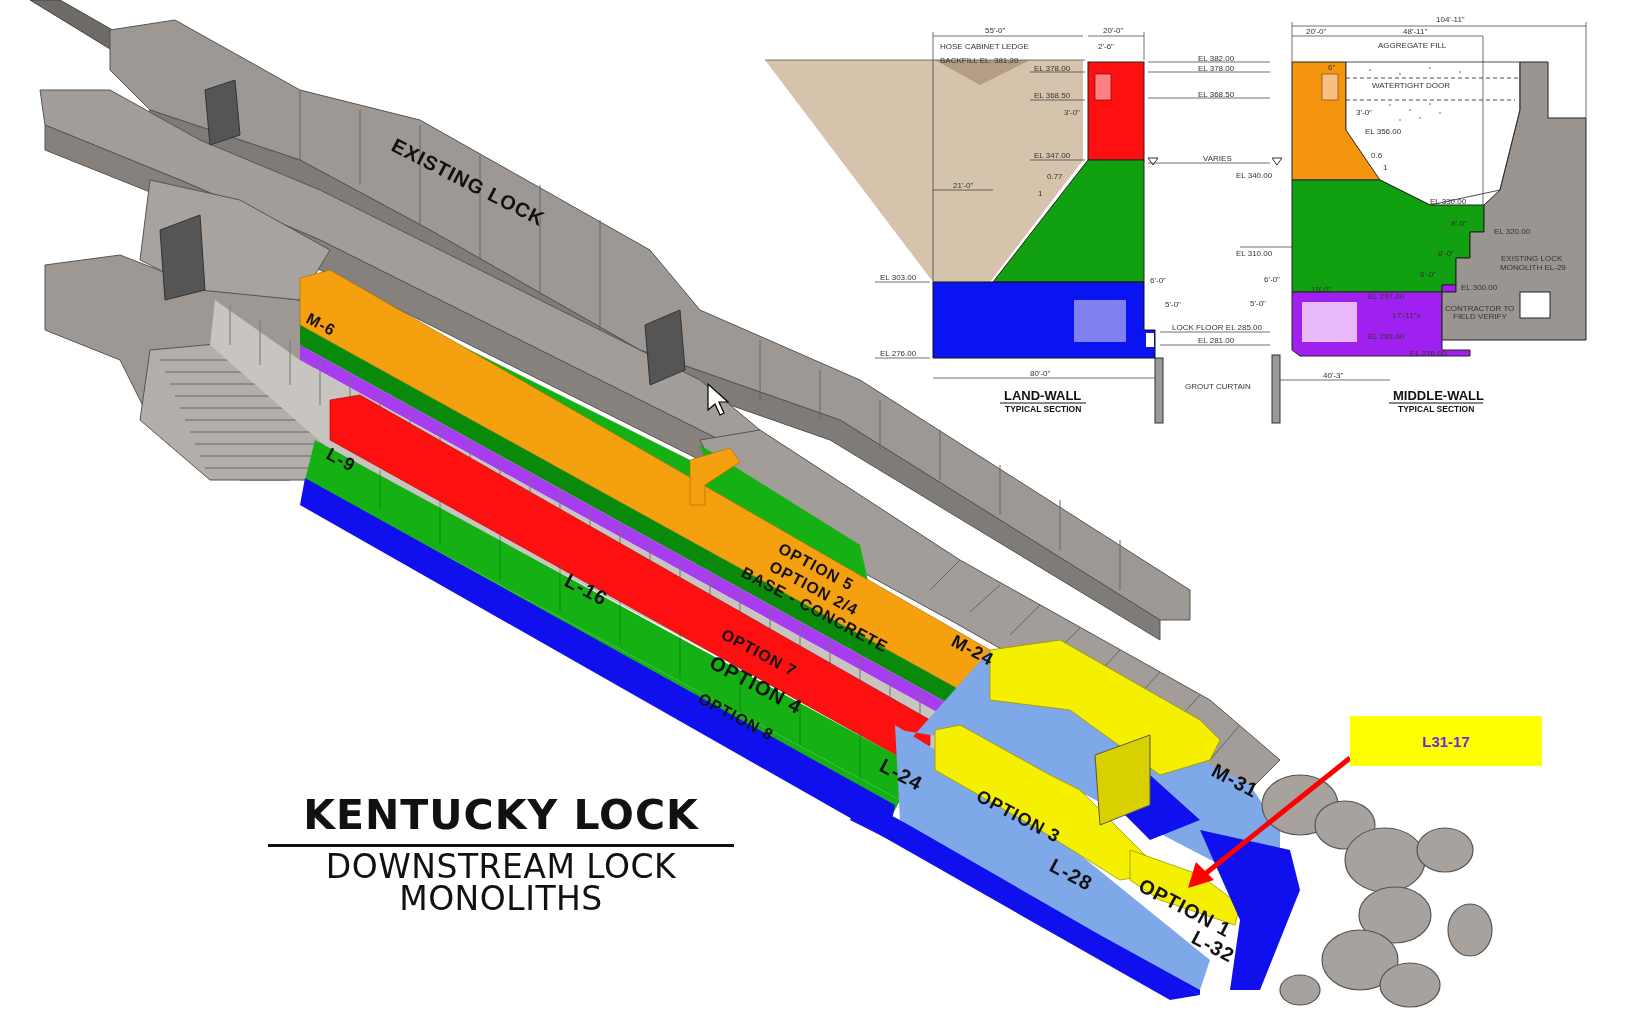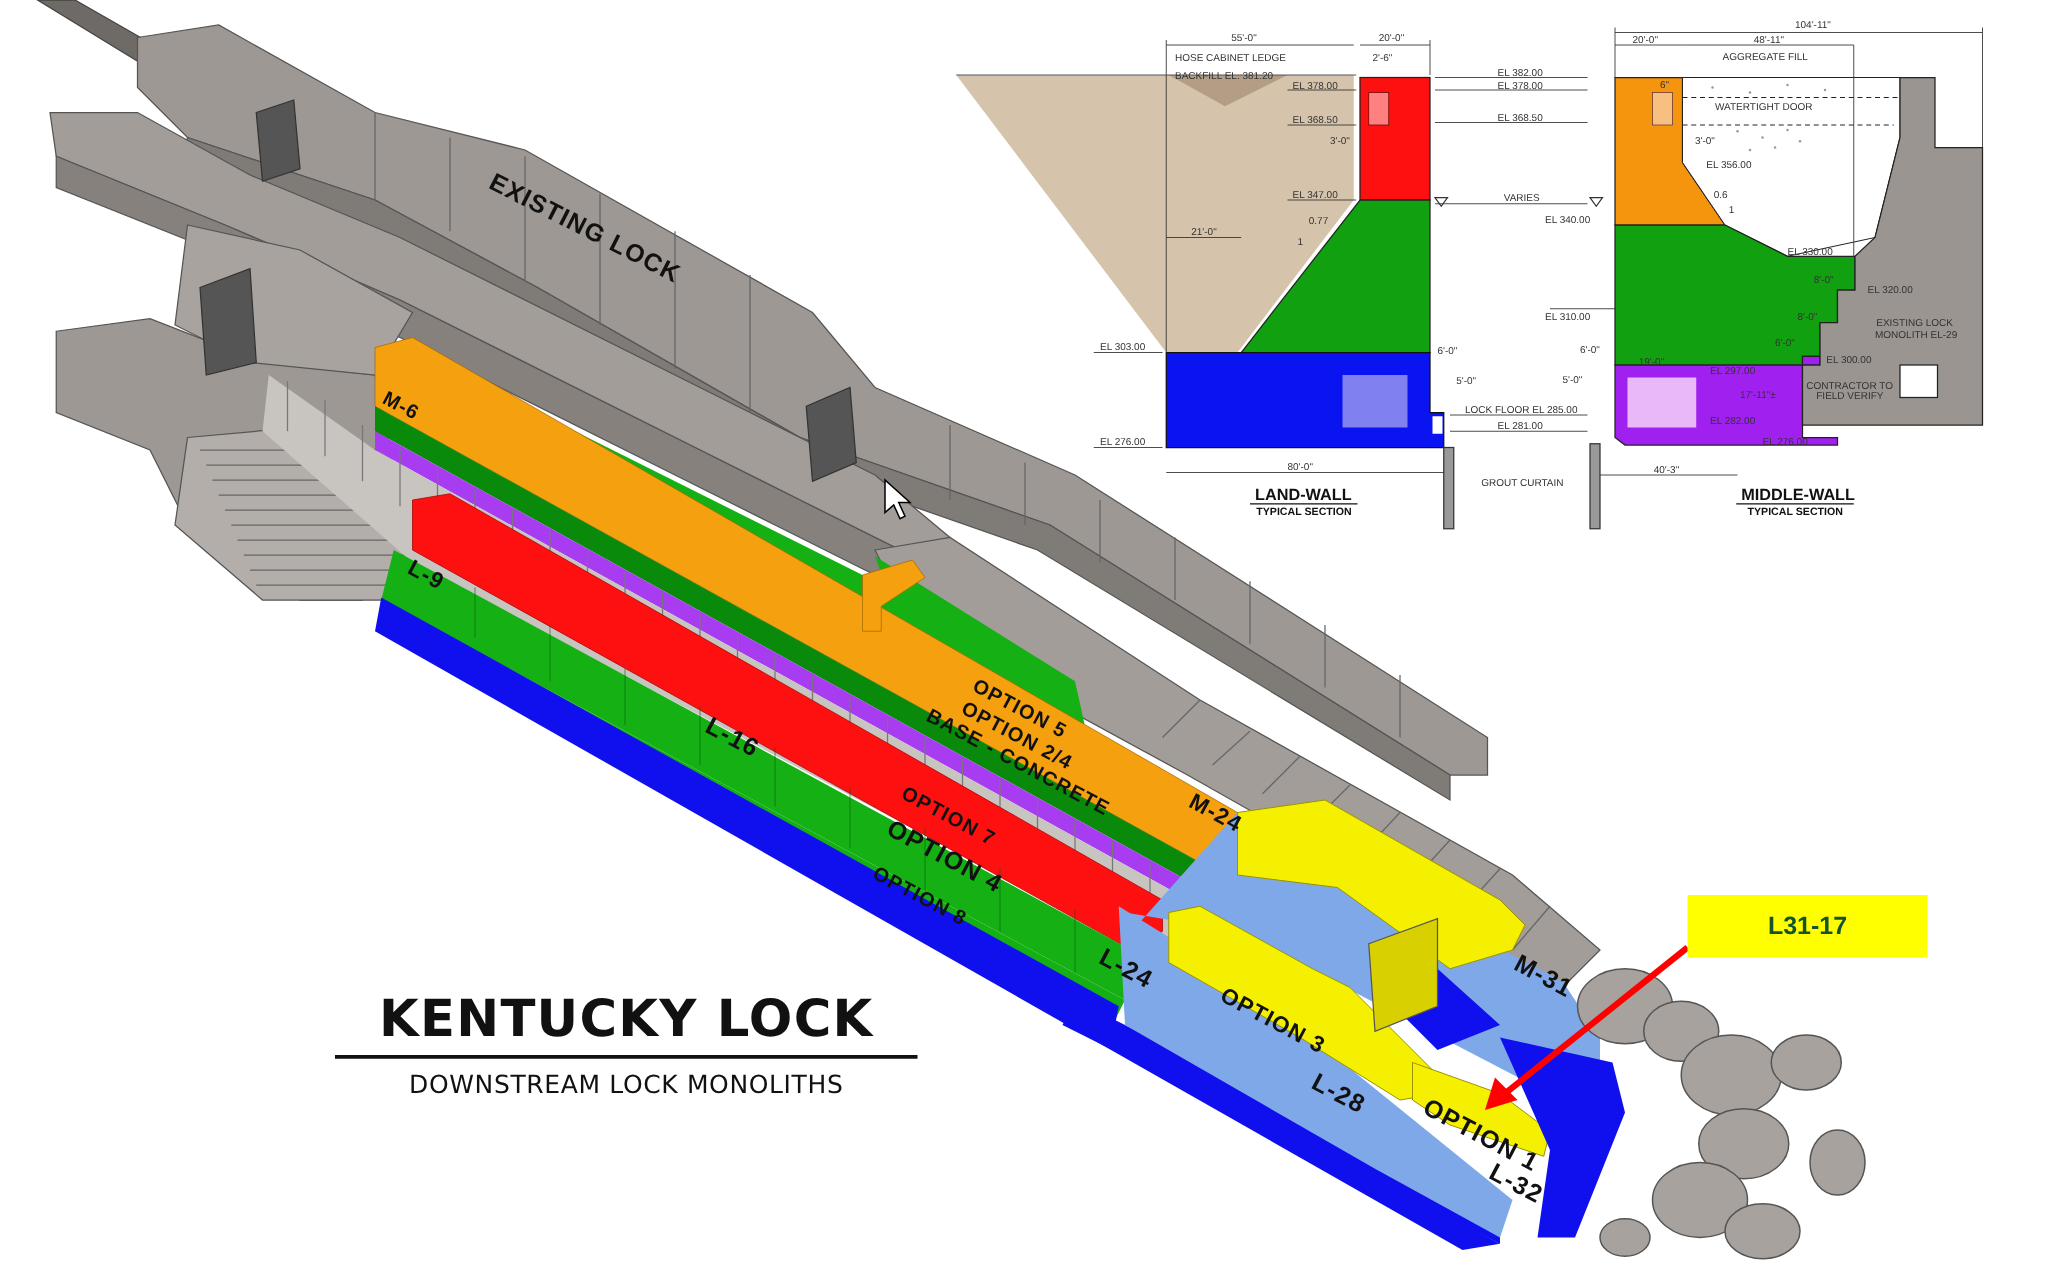--- a/index.html
+++ b/index.html
@@ -8,25 +8,25 @@
   #stage { position:absolute; left:0; top:0; width:1642px; height:1016px; }
   svg text { font-family:"Liberation Sans", sans-serif; }
   .lbl3d { font-weight:bold; font-size:20px; fill:#111; letter-spacing:1px; }
   .dim { font-size:8px; fill:#333; }
   .sect-title { font-weight:bold; font-size:13px; fill:#111; }
   .sect-sub { font-weight:bold; font-size:8.5px; fill:#111; }
   .title-block { position:absolute; left:268px; top:792px; width:466px; text-align:center; }
   .title-main { font-family:"DejaVu Sans", sans-serif; font-weight:bold; font-size:41px;
                 letter-spacing:1px; color:#111; line-height:46px;text-align:center; }
   .title-rule { height:3px; background:#111; margin:6px 0 4px 0; }
-  .title-sub { font-family:"DejaVu Sans", sans-serif; font-size:20px; color:#111;
+  .title-sub { font-family:"DejaVu Sans", sans-serif; font-size:33px; color:#111;
                letter-spacing:0.5px; line-height:32px; }
   .callout { position:absolute; left:1350px; top:716px; width:192px; height:50px;
              background:#ffff00; display:flex; align-items:center; justify-content:center;
-             font-weight:bold; font-size:20px; color:#14532d; }
+             font-weight:bold; font-size:15px; color:#6d28d9; }
 </style>
 </head>
 <body>
 
 <div id="stage">
 <svg width="1642" height="1016" viewBox="0 0 1642 1016" xmlns="http://www.w3.org/2000/svg">
 
   <g>
 
     <polygon points="30,0 60,0 130,40 115,52" fill="#6e6a66" stroke="#444" stroke-width="1"></polygon>

